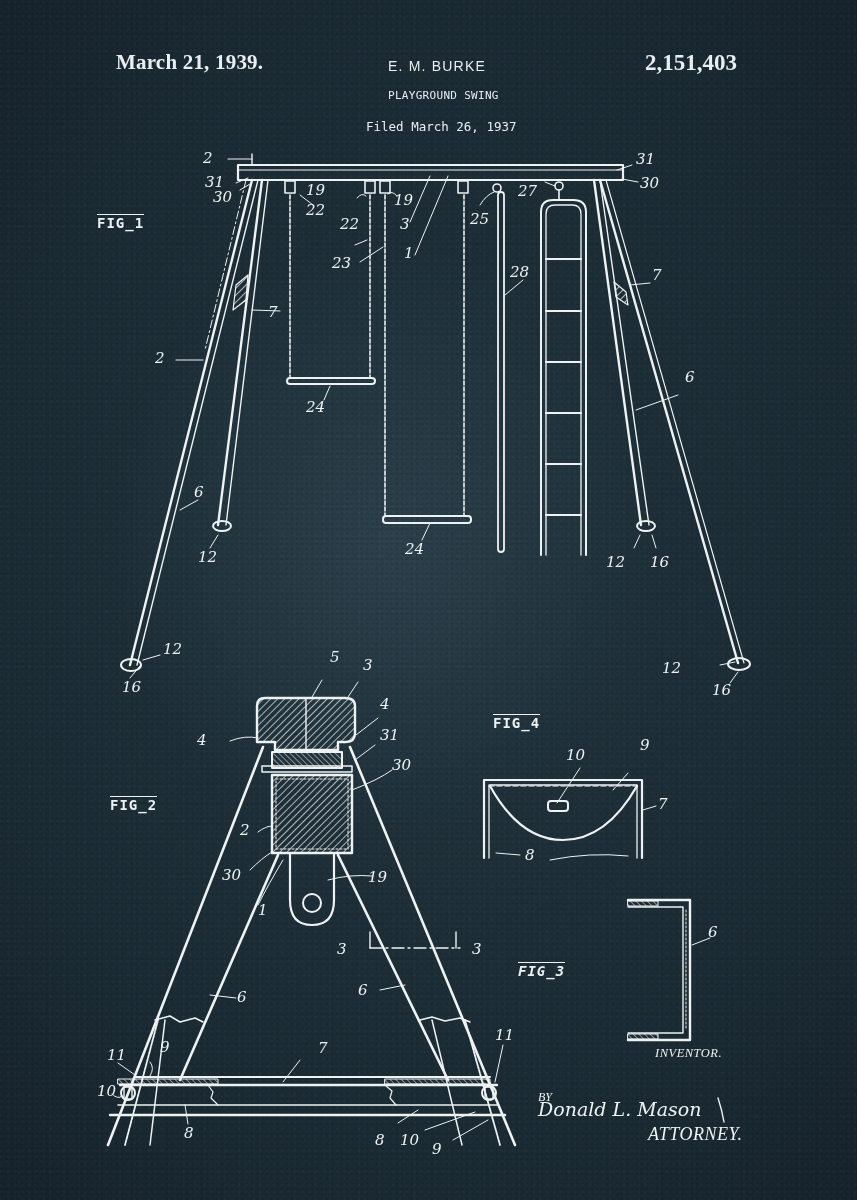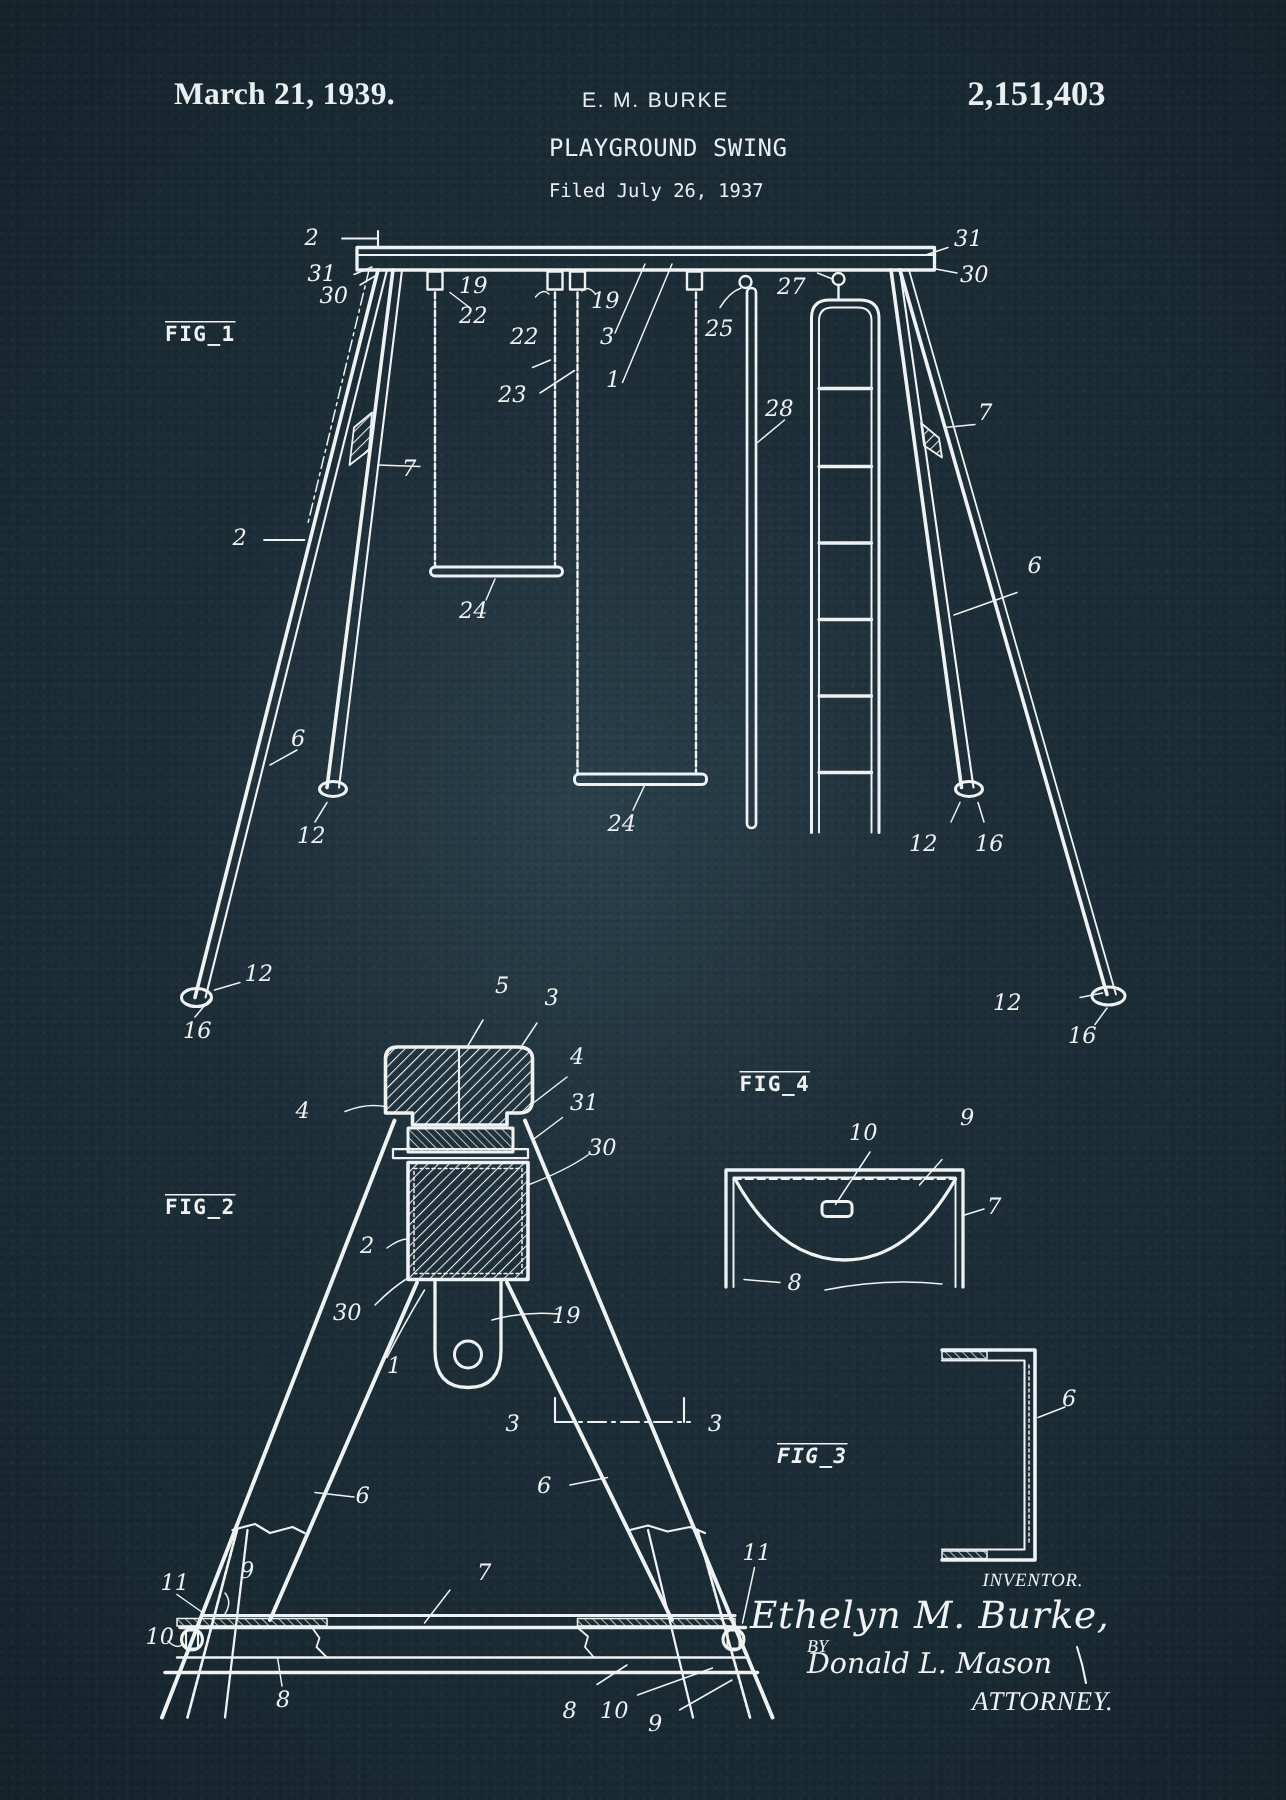--- a/index.html
+++ b/index.html
@@ -12,21 +12,21 @@
   .noise{position:absolute;inset:0;pointer-events:none;opacity:.35;
     background-image:
       radial-gradient(circle at 20% 30%, rgba(255,255,255,.05) 0 1px, transparent 2px),
       radial-gradient(circle at 70% 60%, rgba(255,255,255,.04) 0 1px, transparent 2px),
       radial-gradient(circle at 40% 80%, rgba(0,0,0,.25) 0 1px, transparent 2px);
     background-size:7px 7px, 11px 11px, 5px 5px;}
   .hdr{position:absolute;font-weight:bold;}
   #h-date{left:116px;top:50px;font-family:"Liberation Serif", serif;font-size:21px;letter-spacing:.2px;}
   #h-no{left:645px;top:50px;font-family:"Liberation Serif", serif;font-size:23px;}
   #h-inv{left:388px;top:58px;font-family:"Liberation Sans", sans-serif;font-size:14px;font-weight:normal;letter-spacing:1.2px;}
-  #h-title{left:366px;top:89px;font-family:"DejaVu Sans Mono", monospace;font-size:16px;font-weight:normal;letter-spacing:.3px;}
+  #h-title{left:388px;top:89px;font-family:"DejaVu Sans Mono", monospace;font-size:11px;font-weight:normal;letter-spacing:.3px;}
   #h-filed{left:366px;top:119px;font-family:"DejaVu Sans Mono", monospace;font-size:12.5px;font-weight:normal;}
   svg.draw{position:absolute;left:0;top:0;}
   .lbl{position:absolute;font-family:"DejaVu Serif", serif;font-style:italic;font-size:15px;color:#eef2f3;line-height:1;}
   .figlbl{position:absolute;font-family:"DejaVu Sans Mono", monospace;font-weight:bold;font-size:14px;letter-spacing:1px;color:#eef2f3;
     border-top:1.5px solid #eef2f3;padding-top:1px;line-height:1;}
   .sig{position:absolute;color:#eef2f3;}
   #inventor-caption{left:655px;top:1046px;font-family:"Liberation Serif", serif;font-style:italic;font-size:12.5px;letter-spacing:.5px;}
   #inventor-sig{left:500px;top:1062px;font-family:"DejaVu Serif", serif;font-style:italic;font-size:25px;letter-spacing:.5px;}
   #by-label{left:538px;top:1090px;font-family:"Liberation Serif", serif;font-style:italic;font-size:12px;}
   #attorney-sig{left:538px;top:1098px;font-family:"DejaVu Serif", serif;font-style:italic;font-size:19px;}
@@ -34,21 +34,21 @@
 </style>
 </head>
 <body>
 
 <div class="page">
   <div class="noise"></div>
 
   <div class="hdr" id="h-date">March 21, 1939.</div>
   <div class="hdr" id="h-inv">E. M. BURKE</div>
   <div class="hdr" id="h-title">PLAYGROUND SWING</div>
-  <div class="hdr" id="h-filed">Filed July 26, 1937</div>
+  <div class="hdr" id="h-filed">Filed March 26, 1937</div>
   <div class="hdr" id="h-no">2,151,403</div>
 
   <svg class="draw" width="857" height="1200" viewBox="0 0 857 1200" fill="none" stroke="#eef2f3" stroke-linecap="round" stroke-linejoin="round">
     <defs>
       <pattern id="hatch" width="5" height="5" patternUnits="userSpaceOnUse" patternTransform="rotate(45)">
         <line x1="0" y1="0" x2="0" y2="5" stroke="#eef2f3" stroke-width="1.4"></line>
       </pattern>
       <pattern id="hatch2" width="4" height="4" patternUnits="userSpaceOnUse" patternTransform="rotate(-45)">
         <line x1="0" y1="0" x2="0" y2="4" stroke="#eef2f3" stroke-width="1"></line>
       </pattern>
@@ -235,21 +235,21 @@
       <path d="M628 907 L683 907 L683 1033 L628 1033" stroke-width="1.4"></path>
       <rect x="628" y="901" width="30" height="5" fill="url(#hatch2)" stroke-width="1"></rect>
       <rect x="628" y="1034" width="30" height="5" fill="url(#hatch2)" stroke-width="1"></rect>
       <line x1="686" y1="910" x2="686" y2="1030" stroke-width="1" stroke-dasharray="2 2"></line>
       <line x1="692" y1="945" x2="710" y2="938" stroke-width="1"></line>
     </g>
 
     <path d="M718 1098 Q722 1110 724 1122" stroke-width="1.4"></path>
   </svg>
 
-  <div class="figlbl" style="left:110px;top:214px;">FIG_1</div>
+  <div class="figlbl" style="left:97px;top:214px;">FIG_1</div>
   <div class="figlbl" style="left:110px;top:796px;">FIG_2</div>
   <div class="figlbl" style="left:518px;top:962px;font-style:italic;">FIG_3</div>
   <div class="figlbl" style="left:493px;top:714px;">FIG_4</div>
 
   <div class="lbl" style="left:203px;top:151px;">2</div>
   <div class="lbl" style="left:205px;top:175px;">31</div>
   <div class="lbl" style="left:213px;top:190px;">30</div>
   <div class="lbl" style="left:306px;top:183px;">19</div>
   <div class="lbl" style="left:306px;top:203px;">22</div>
   <div class="lbl" style="left:340px;top:217px;">22</div>
@@ -301,17 +301,16 @@
   <div class="lbl" style="left:432px;top:1142px;">9</div>
   <div class="lbl" style="left:495px;top:1028px;">11</div>
 
   <div class="lbl" style="left:708px;top:925px;">6</div>
   <div class="lbl" style="left:566px;top:748px;">10</div>
   <div class="lbl" style="left:640px;top:738px;">9</div>
   <div class="lbl" style="left:658px;top:797px;">7</div>
   <div class="lbl" style="left:525px;top:848px;">8</div>
 
   <div class="sig" id="inventor-caption">INVENTOR.</div>
-  <div class="sig" id="inventor-sig">Ethelyn M. Burke,</div>
   <div class="sig" id="by-label">BY</div>
   <div class="sig" id="attorney-sig">Donald L. Mason</div>
   <div class="sig" id="attorney-caption">ATTORNEY.</div>
 </div>
 
 </body></html>

